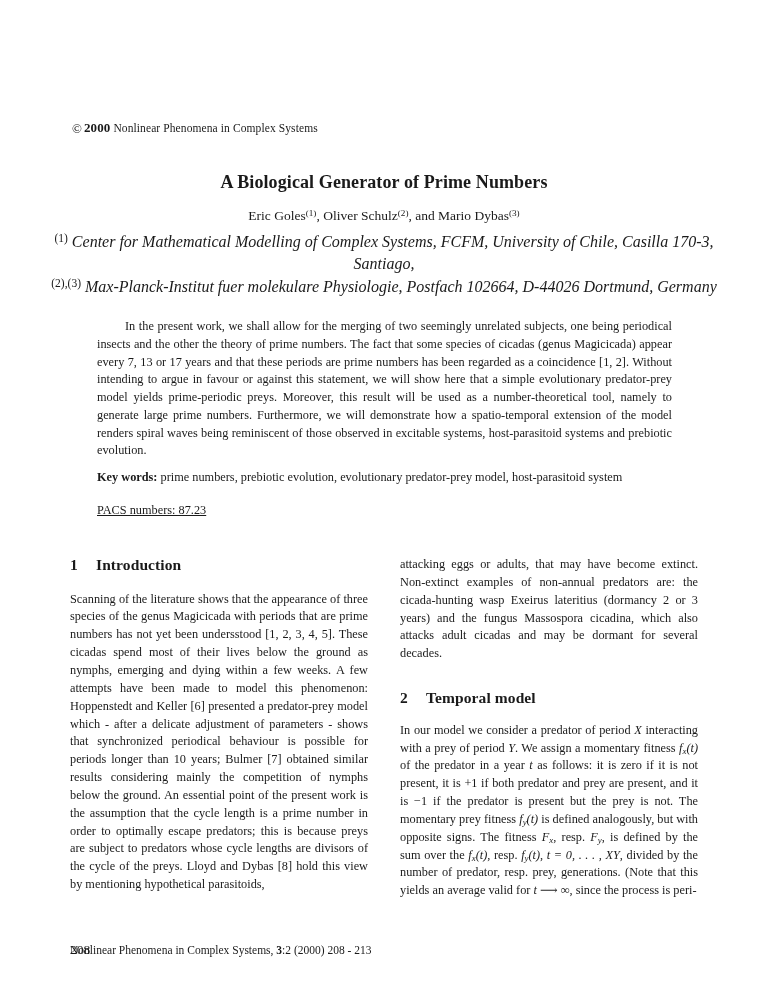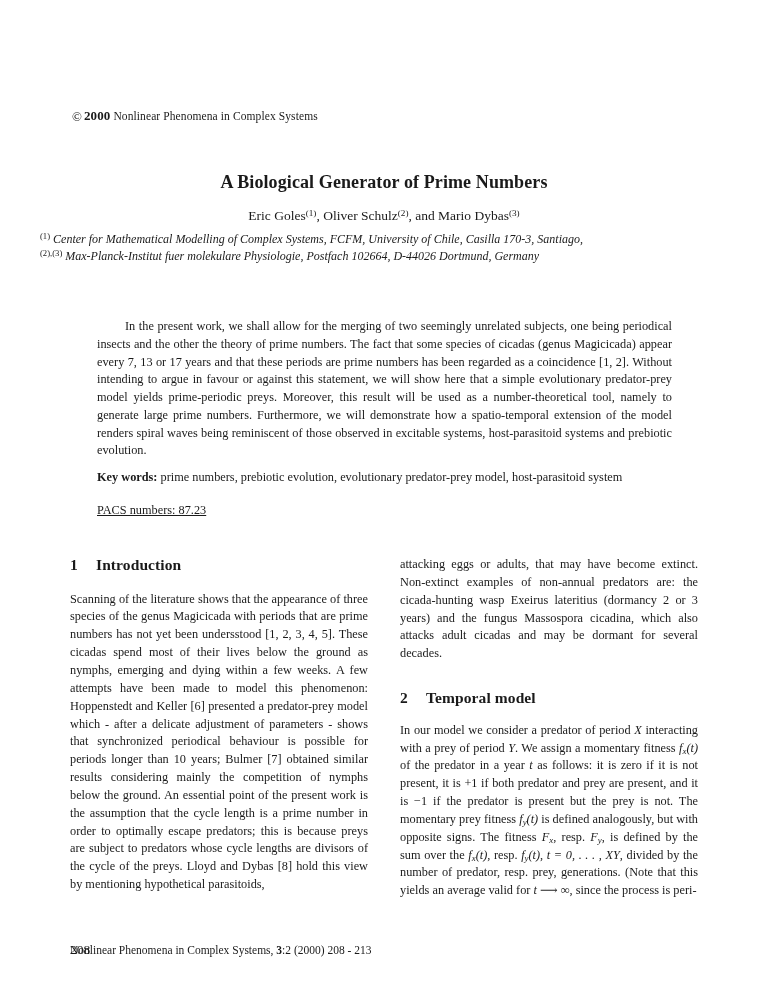--- a/index.html
+++ b/index.html
@@ -17,21 +17,21 @@
     height: 994px;
     background: #ffffff;
     overflow: hidden;
     box-sizing: border-box;
   }
 
   
   .journal-line {
     position: absolute;
     left: 72px;
-    top: 108px;
+    top: 120px;
     font-size: 11.5px;
     letter-spacing: 0.1px;
     white-space: nowrap;
   }
   .copyright-glyph {
     font-size: 13px;
     vertical-align: -1px;
   }
   .journal-year {
     font-weight: bold;
@@ -64,22 +64,23 @@
   sup {
     font-size: 0.68em;
     vertical-align: 0.42em;
     line-height: 0;
   }
   .affils {
     position: absolute;
     left: 40px;
     top: 231px;
     width: 688px;
+    text-align: center;
     font-style: italic;
-    font-size: 12px;
+    font-size: 16px;
     line-height: 1.40;
   }
   .affil-line { display: block; }
   .affil-line sup {
     font-style: normal;
     font-size: 0.72em;
   }
   .received {
     position: absolute;
     left: 0;

